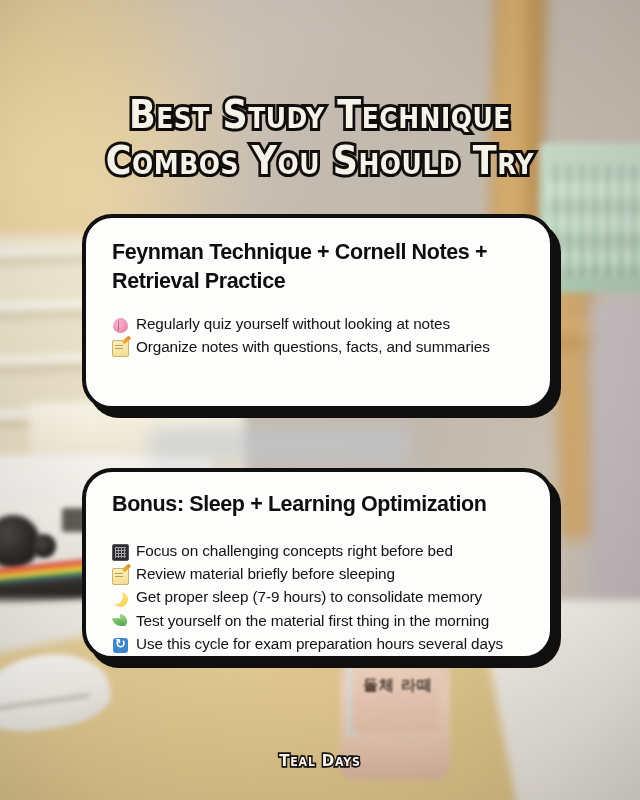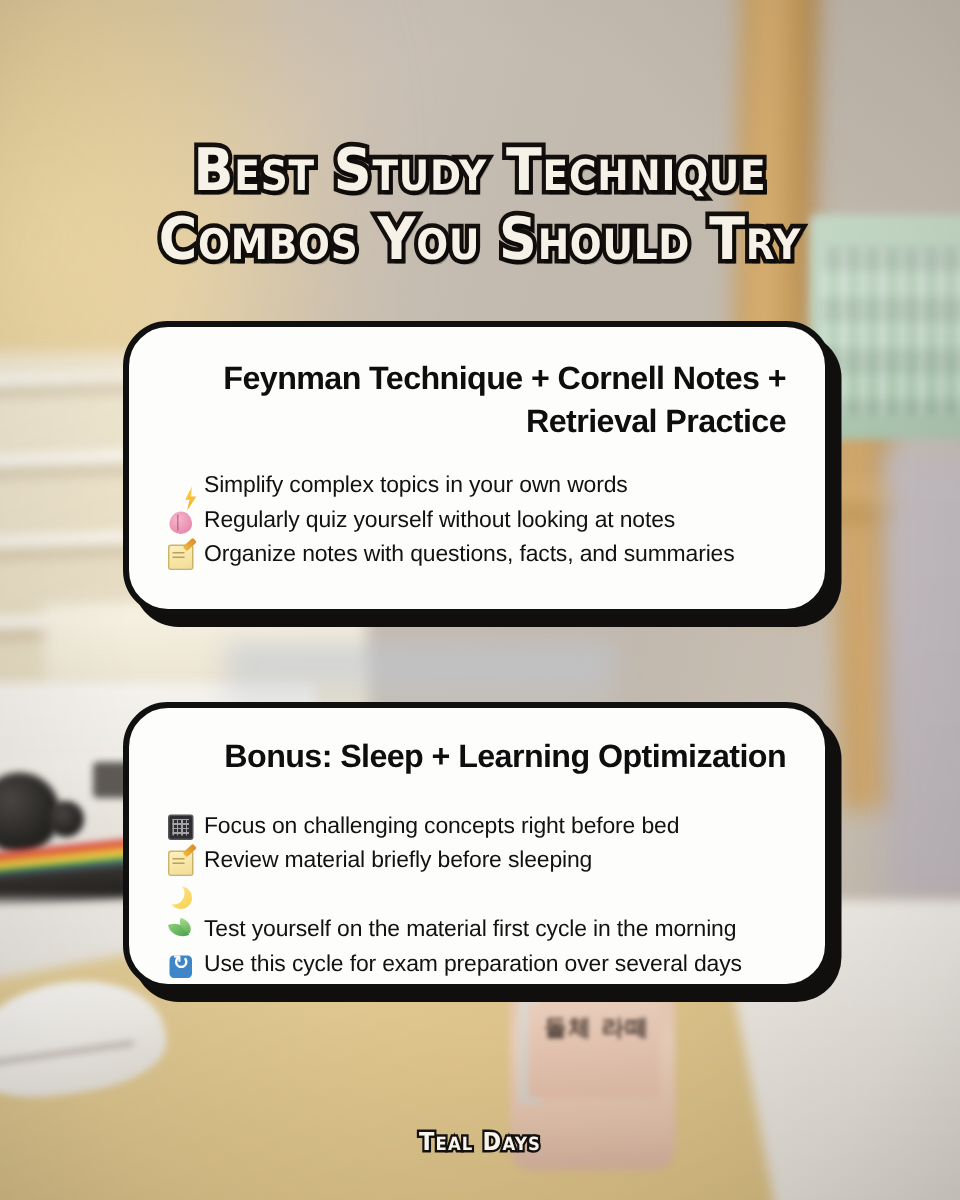--- a/index.html
+++ b/index.html
@@ -315,21 +315,21 @@
     border-radius: 30px;
     box-sizing: border-box;
     box-shadow: 7px 8px 0 0 #100f0e;
   }
   #card-1 { left: 82px; top: 214px; width: 472px; height: 196px; }
   #card-2 { left: 82px; top: 468px; width: 472px; height: 192px; }
 
   .card-heading {
     margin: 0;
     padding: 20px 26px 0 26px;
-    text-align: right;
+    text-align: left;
     font-family: "Liberation Sans", sans-serif;
     font-weight: bold;
     font-size: 21.5px;
     line-height: 1.34;
     letter-spacing: -0.4px;
     color: #0e0e0e;
   }
   #card-2 .card-heading { padding-top: 18px; }
 
   .bullet-list {
@@ -540,24 +540,20 @@
 
   <h1 class="title">
     <span class="title-line">Best Study Technique</span>
     <span class="title-line">Combos You Should Try</span>
   </h1>
 
   <div class="card" id="card-1">
     <h2 class="card-heading">Feynman Technique + Cornell Notes + Retrieval Practice</h2>
     <ul class="bullet-list">
       <li class="bullet">
-        <span class="bullet-icon"><span class="emo emo-bolt"></span></span>
-        <span>Simplify complex topics in your own words</span>
-      </li>
-      <li class="bullet">
         <span class="bullet-icon"><span class="emo emo-brain"></span></span>
         <span>Regularly quiz yourself without looking at notes</span>
       </li>
       <li class="bullet">
         <span class="bullet-icon"><span class="emo emo-memo"></span></span>
         <span>Organize notes with questions, facts, and summaries</span>
       </li>
     </ul>
   </div>
 
@@ -567,27 +563,28 @@
       <li class="bullet">
         <span class="bullet-icon"><span class="emo emo-grid"></span></span>
         <span>Focus on challenging concepts right before bed</span>
       </li>
       <li class="bullet">
         <span class="bullet-icon"><span class="emo emo-memo"></span></span>
         <span>Review material briefly before sleeping</span>
       </li>
       <li class="bullet">
         <span class="bullet-icon"><span class="emo emo-moon"></span></span>
+        <span>Get proper sleep (7-9 hours) to consolidate memory</span>
       </li>
       <li class="bullet">
         <span class="bullet-icon"><span class="emo emo-herb"></span></span>
-        <span>Test yourself on the material first cycle in the morning</span>
+        <span>Test yourself on the material first thing in the morning</span>
       </li>
       <li class="bullet">
         <span class="bullet-icon"><span class="emo emo-repeat"></span></span>
-        <span>Use this cycle for exam preparation over several days</span>
+        <span>Use this cycle for exam preparation hours several days</span>
       </li>
     </ul>
   </div>
 
   <div class="footer">Teal Days</div>
 
 </div>
 
 </body></html>

